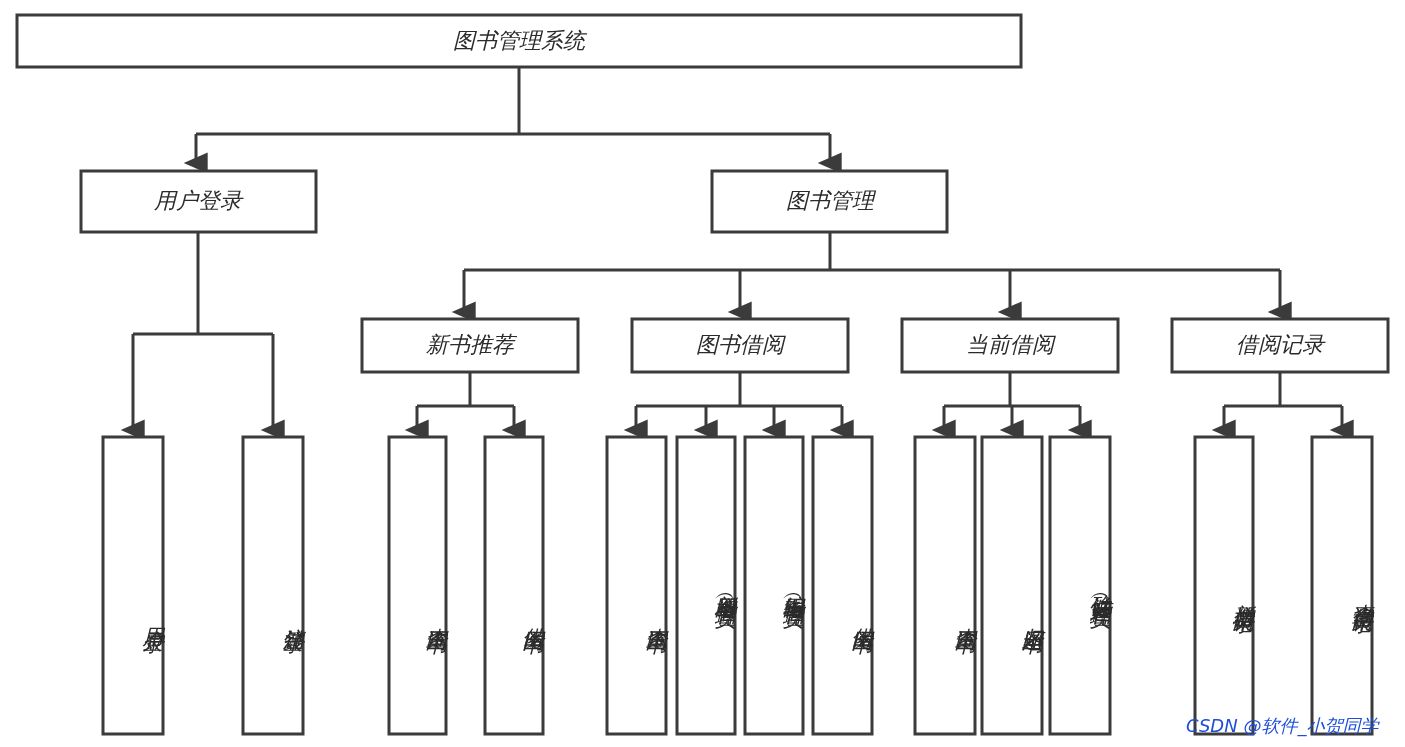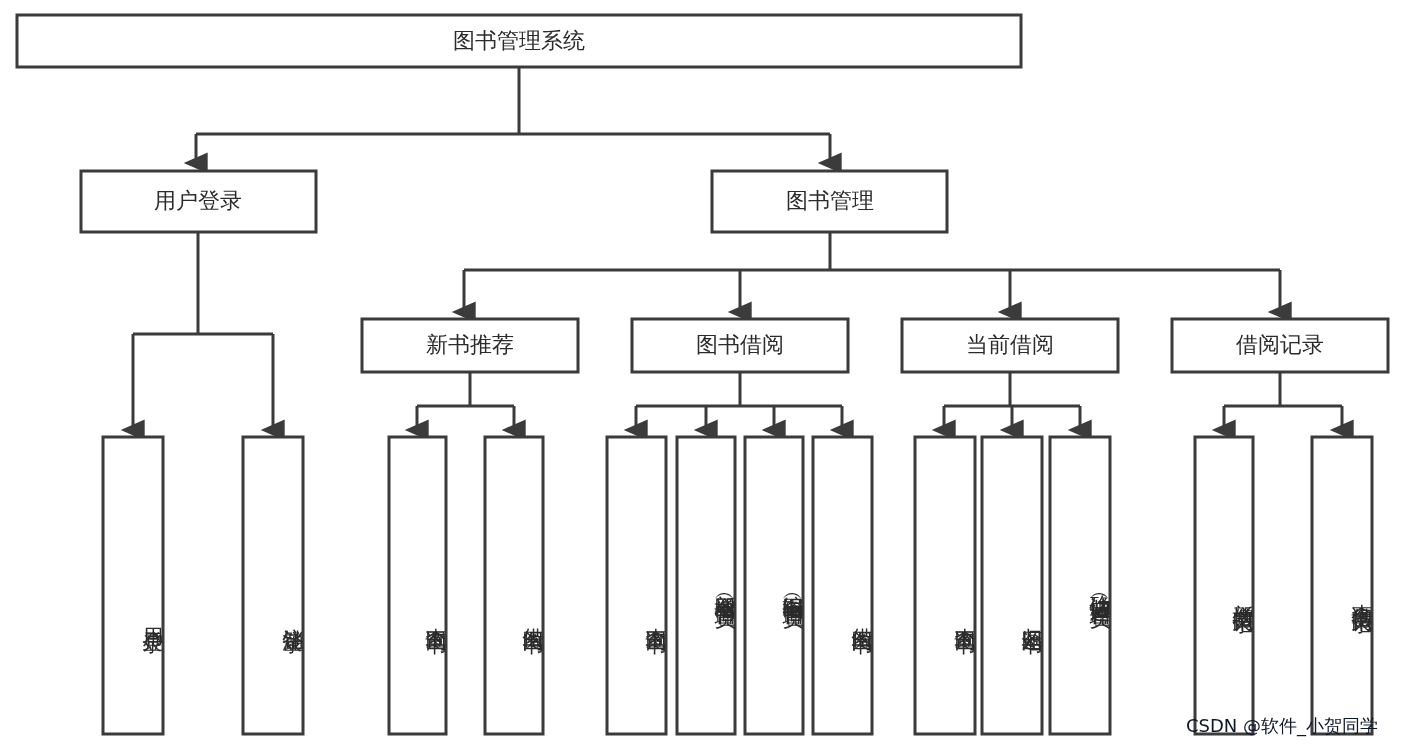--- a/index.html
+++ b/index.html
@@ -11,20 +11,21 @@
     width: 1405px;
     height: 747px;
     font-family: "DejaVu Sans", "Liberation Sans", sans-serif;
     overflow: hidden;
   }
   #diagram-root {
     position: relative;
     width: 1405px;
     height: 747px;
     background: #ffffff;
+    font-style: italic;
   }
   svg#flow-svg {
     position: absolute;
     top: 0;
     left: 0;
     width: 1405px;
     height: 747px;
     display: block;
   }
   .node-rect {
@@ -56,21 +57,21 @@
     display: flex;
     align-items: flex-start;
     justify-content: center;
     white-space: nowrap;
     pointer-events: none;
   }
   .watermark {
     position: absolute;
     font-family: "DejaVu Sans", "Liberation Sans", sans-serif;
     font-size: 18px;
-    color: #0f172a;
+    color: #1d4ed8;
     left: 1186px;
     top: 714px;
     white-space: nowrap;
   }
 </style>
 </head>
 <body>
 
 <div id="diagram-root">
 

